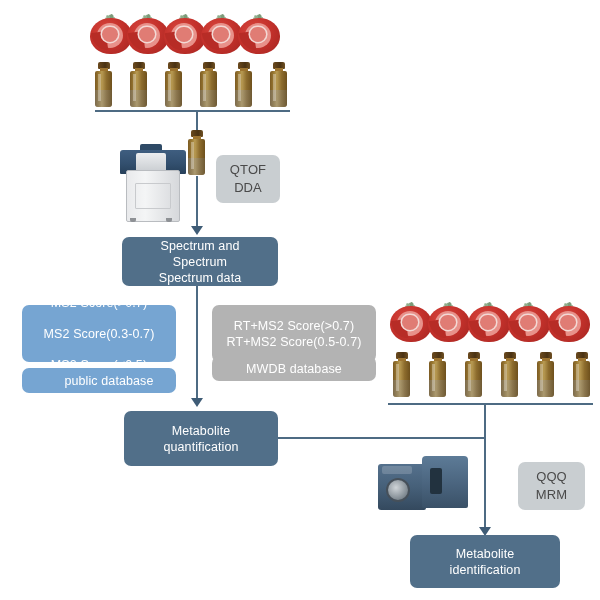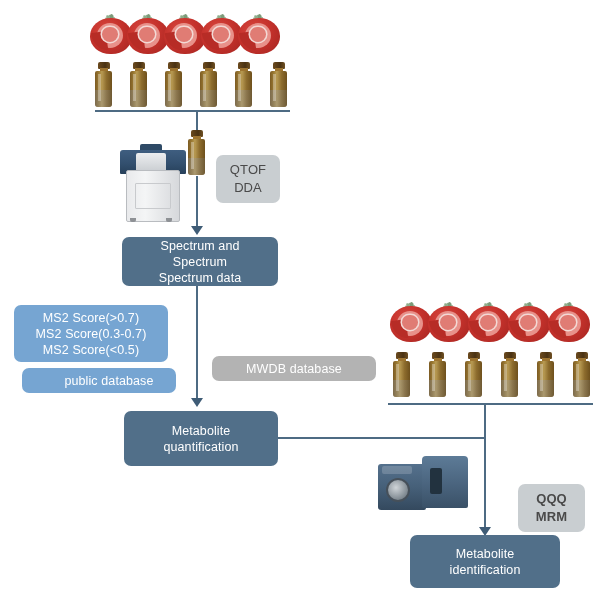--- a/index.html
+++ b/index.html
@@ -383,29 +383,33 @@
 
   <div class="box box-dark" style="left:122px; top:237px; width:156px; height:49px;">
     <span class="line">Spectrum and</span>
     <span class="line">Spectrum</span>
     <span class="line">Spectrum data</span>
   </div>
 
   <div class="vline" style="left:196px; top:286px; height:113px;"></div>
   <div class="arrowhead" style="left:191px; top:398px;"></div>
 
-  <div class="box box-blue" style="left:14px; top:305px; width:154px; height:57px;">
+  <div class="box box-blue" style="left:22px; top:305px; width:154px; height:57px;gap:15px;">
     <span class="line">MS2 Score(&gt;0.7)</span>
     <span class="line">MS2 Score(0.3-0.7)</span>
     <span class="line">MS2 Score(&lt;0.5)</span>
   </div>
   <div class="box box-blue" style="left:22px; top:368px; width:154px; height:25px;padding-left:20px;">
     <span class="line">public database</span>
   </div>
 
+  <div class="box box-gray" style="left:212px; top:305px; width:164px; height:57px;">
+    <span class="line">RT+MS2 Score(&gt;0.7)</span>
+    <span class="line">RT+MS2 Score(0.5-0.7)</span>
+  </div>
   <div class="box box-gray" style="left:212px; top:356px; width:164px; height:25px;">
     <span class="line">MWDB database</span>
   </div>
 
   <div class="abs" style="left:380px; top:290px; width:220px; height:115px;">
 
     <div class="tomato" style="left:8px; top:8px;">
       <span class="stem">
           <i></i>
           <i></i>
@@ -522,21 +526,21 @@
 
   <div class="instr-qqq" style="left:378px; top:452px;">
     <span class="bodyL"></span>
     <span class="sideWhite"></span>
     <span class="bodyR"></span>
     <span class="vent"></span>
     <span class="slot"></span>
     <span class="dial"></span>
   </div>
 
-  <div class="box box-gray-light" style="left:518px; top:484px; width:67px; height:48px;font-weight:bold;">
+  <div class="box box-gray-light" style="left:518px; top:462px; width:67px; height:48px;">
     <span class="line">QQQ</span>
     <span class="line">MRM</span>
   </div>
 
   <div class="box box-dark" style="left:410px; top:535px; width:150px; height:53px;">
     <span class="line">Metabolite</span>
     <span class="line">identification</span>
   </div>
 
 </div>

